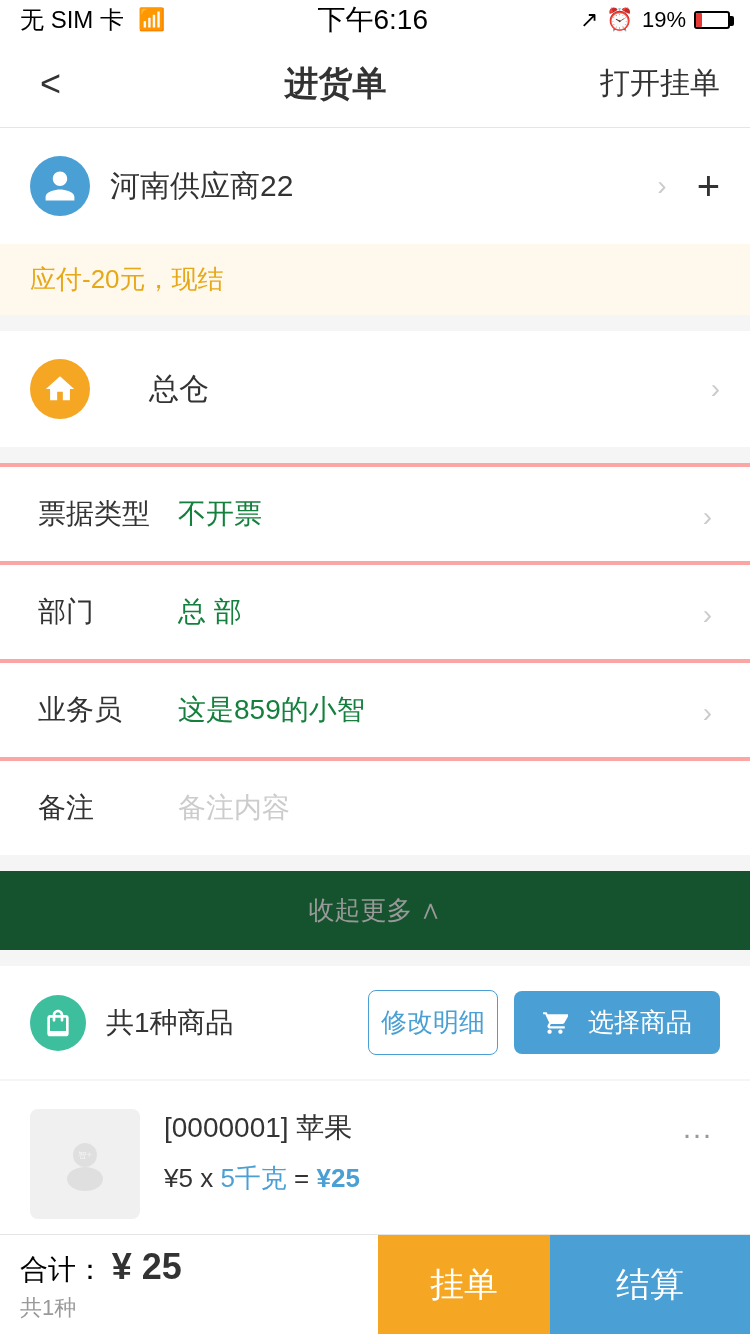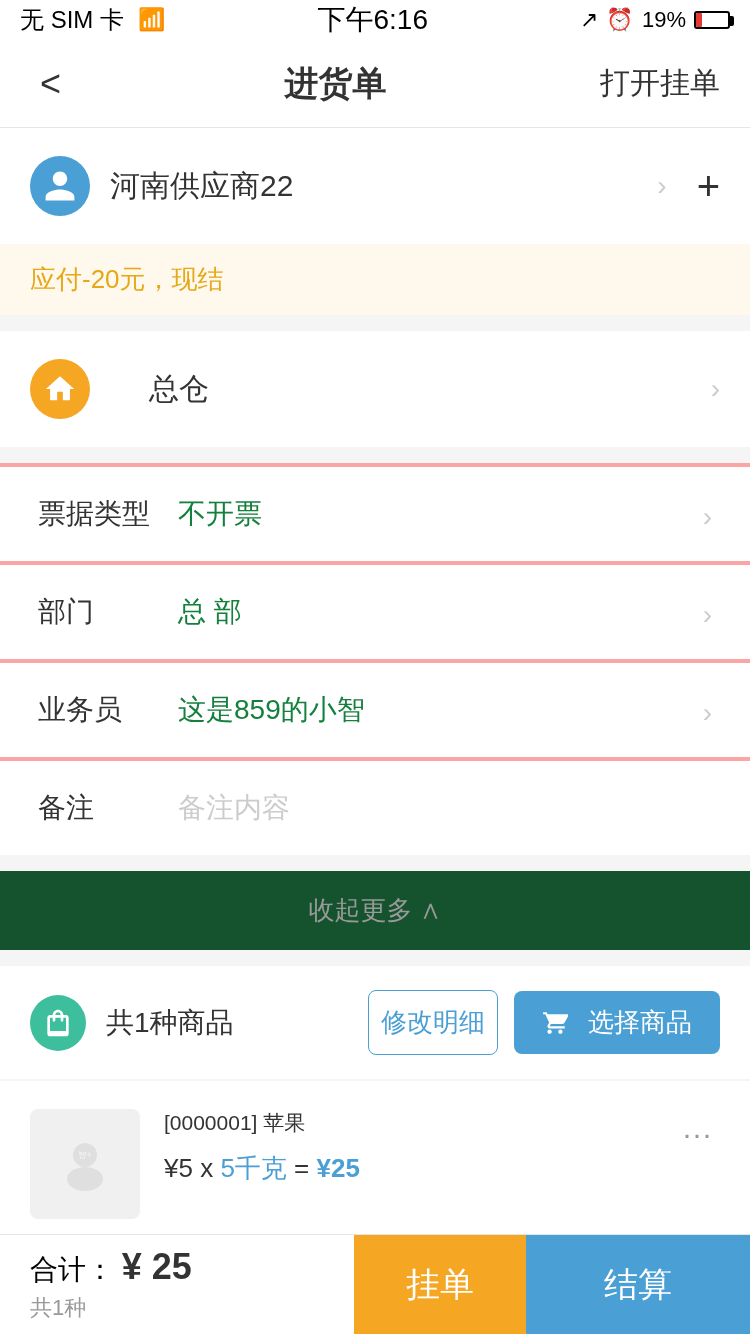--- a/index.html
+++ b/index.html
@@ -221,21 +221,21 @@
       border-radius: 8px;
       display: flex;
       align-items: center;
       justify-content: center;
       margin-right: 24px;
       flex-shrink: 0;
     }
     .product-thumbnail svg { width: 60px; height: 60px; opacity: 0.3; }
     .product-info { flex: 1; }
     .product-name {
-      font-size: 21px;
+      font-size: 28px;
       color: #333;
       margin-bottom: 14px;
     }
     .product-price {
       font-size: 26px;
       color: #333;
     }
     .product-price .highlight { color: #4a9fd4; }
     .product-price .total { color: #4a9fd4; font-weight: 600; }
     .product-more {
@@ -252,39 +252,39 @@
       left: 0;
       width: 750px;
       display: flex;
       align-items: center;
       background: #fff;
       border-top: 1px solid #e5e5e5;
       height: 100px;
     }
     .footer-total {
       flex: 1;
-      padding: 0 30px;
+      padding: 0 20px;
     }
     .footer-btn-hold {
       background: #f5a623;
       color: #fff;
       font-size: 34px;
       width: 172px;
       height: 100%;
       border: none;
       cursor: pointer;
       display: flex;
       align-items: center;
       justify-content: center;
     }
     .footer-btn-settle {
       background: #4a9fd4;
       color: #fff;
       font-size: 34px;
-      width: 224px;
+      width: 200px;
       height: 100%;
       border: none;
       cursor: pointer;
       display: flex;
       align-items: center;
       justify-content: center;
     }
 
     .wifi-icon { font-size: 22px; }
     .battery { display: inline-block; width: 36px; height: 18px; border: 2px solid #000; border-radius: 3px; position: relative; vertical-align: middle; }

